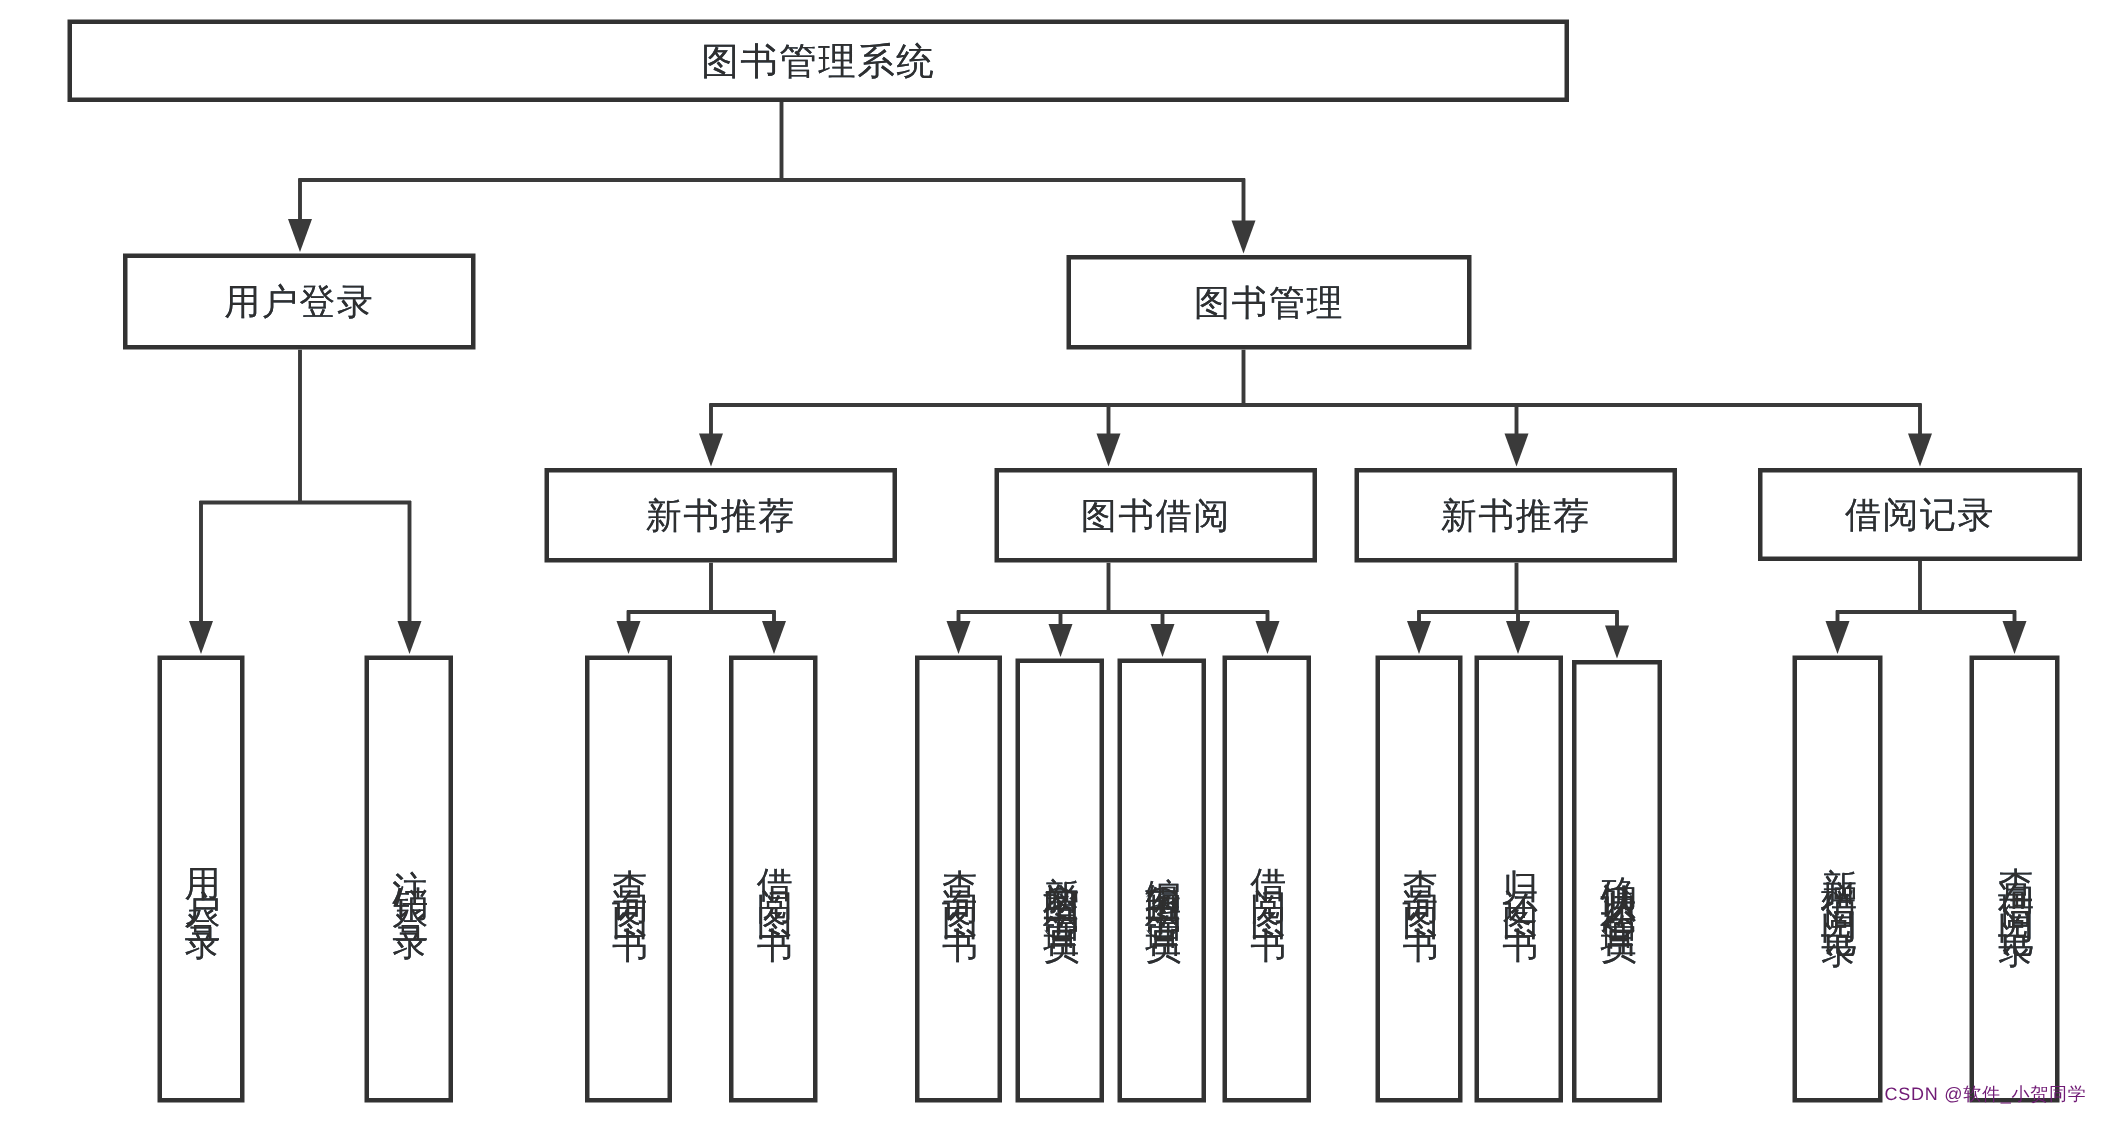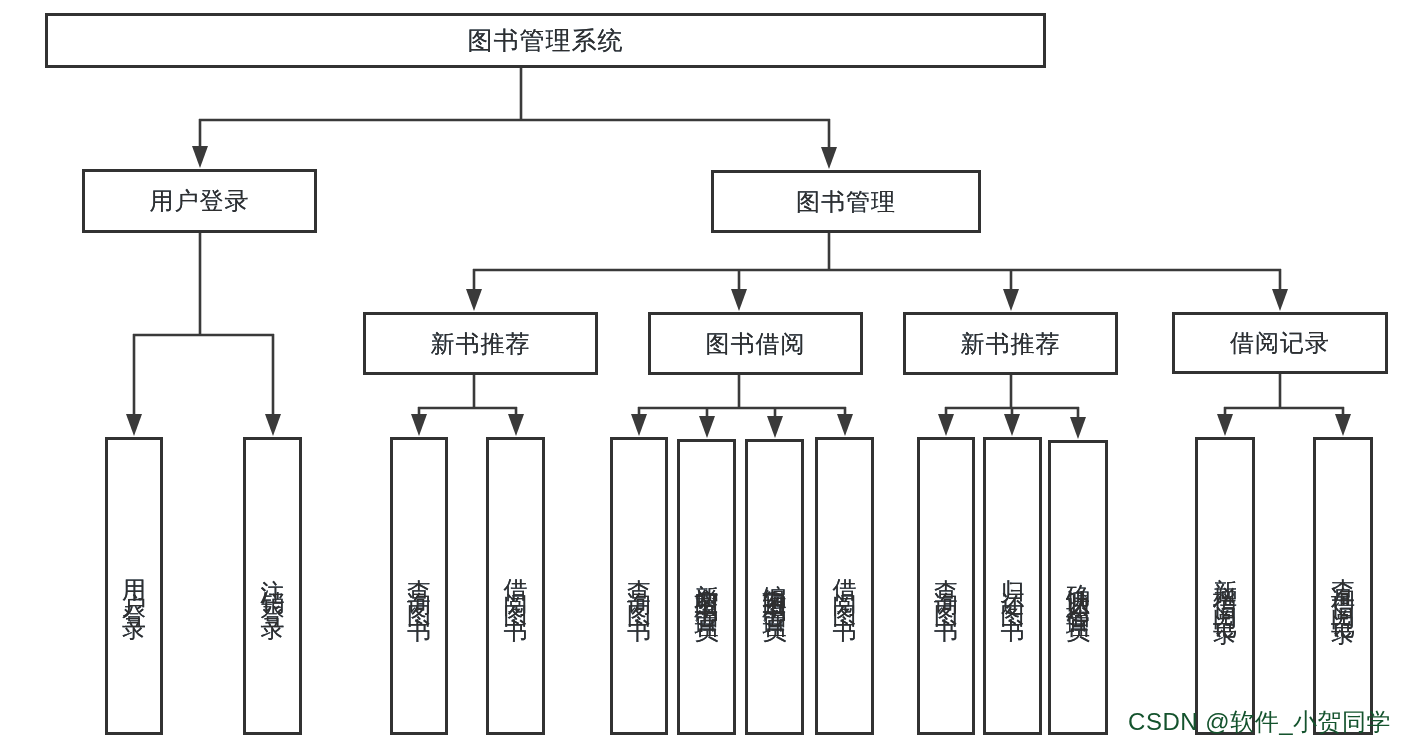--- a/index.html
+++ b/index.html
@@ -54,22 +54,22 @@
     writing-mode: vertical-lr;
     text-orientation: mixed;
     line-height: 1;
     text-shadow: 0 0 0.4px #3c5a78;
     z-index: 2;
   }
   #watermark {
     position: absolute;
     right: 14px;
     bottom: 9px;
-    color: #14532d;
-    font-size: 24px;
+    color: #701a75;
+    font-size: 12px;
     letter-spacing: 0.5px;
     z-index: 3;
     white-space: nowrap;
   }
 </style>
 </head>
 <body>
 
 <div id="stage">
 
@@ -127,21 +127,21 @@
       <polygon points="1225,436 1217,414 1233,414" fill="#3a3a3a"></polygon>
       <polygon points="1343,436 1335,414 1351,414" fill="#3a3a3a"></polygon>
     </svg>
 
   <div class="hbox root-box" style="left:21px; top:13px; width:1001px; height:55px;">图书管理系统</div>
 
   <div class="hbox" style="left:82px; top:169px; width:235px; height:64px;">用户登录</div>
   <div class="hbox" style="left:711px; top:170px; width:270px; height:63px;">图书管理</div>
 
   <div class="hbox" style="left:363px; top:312px; width:235px; height:63px;">新书推荐</div>
-  <div class="hbox" style="left:648px; top:312px; width:215px; height:63px;">图书借阅</div>
+  <div class="hbox" style="left:663px; top:312px; width:215px; height:63px;">图书借阅</div>
   <div class="hbox" style="left:903px; top:312px; width:215px; height:63px;">新书推荐</div>
   <div class="hbox" style="left:1172px; top:312px; width:216px; height:62px;">借阅记录</div>
 
   <div class="vbox" style="left: 105px; top: 437px; width: 58px; height: 298px; letter-spacing: 13px;">用户登录</div>
   <div class="vbox" style="left: 243px; top: 437px; width: 59px; height: 298px; letter-spacing: 13px;">注销登录</div>
 
   <div class="vbox" style="left: 390px; top: 437px; width: 58px; height: 298px; letter-spacing: 13px;">查询图书</div>
   <div class="vbox" style="left: 486px; top: 437px; width: 59px; height: 298px; letter-spacing: 13px;">借阅图书</div>
 
   <div class="vbox" style="left: 610px; top: 437px; width: 58px; height: 298px; letter-spacing: 13px;">查询图书</div>

